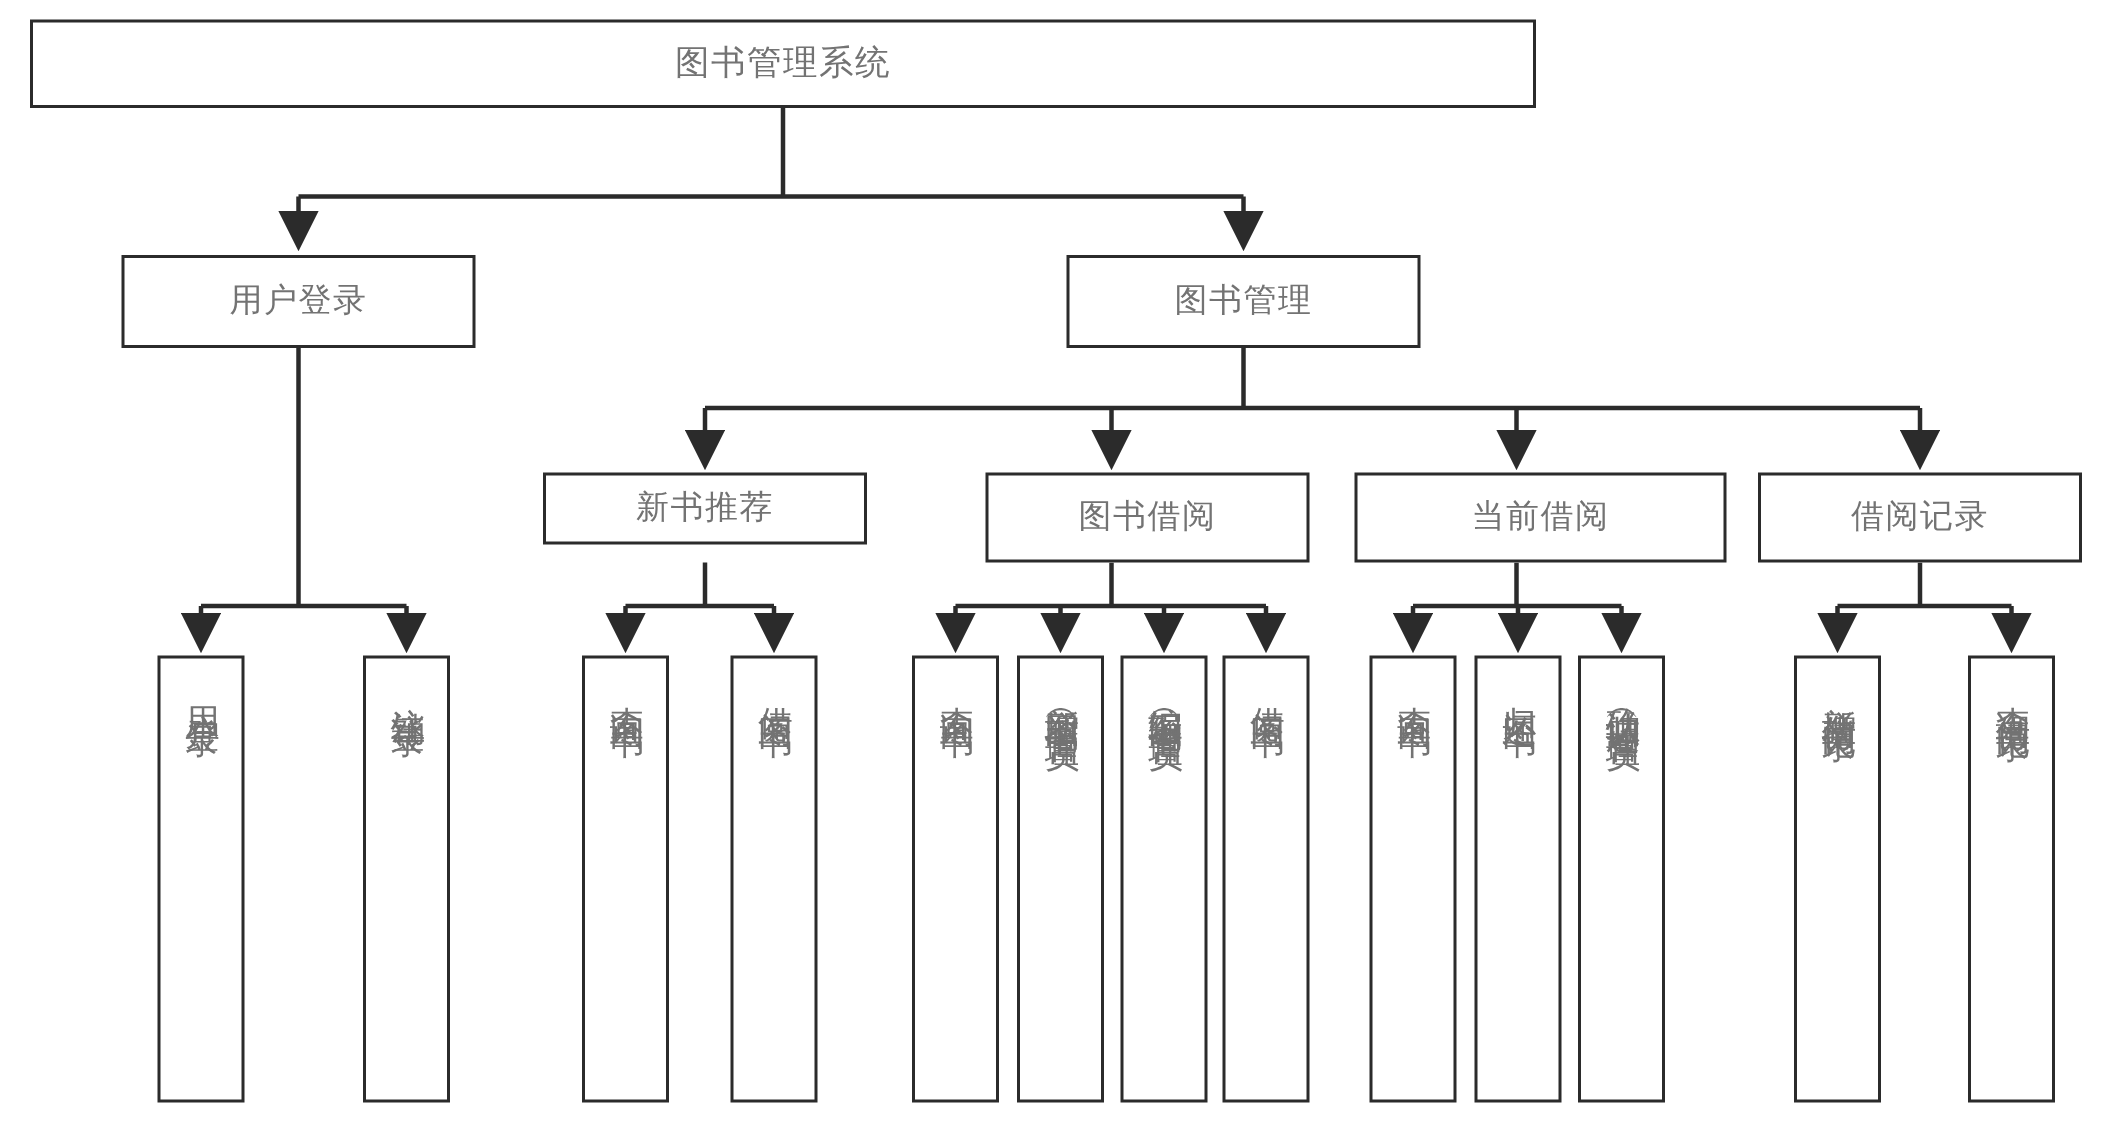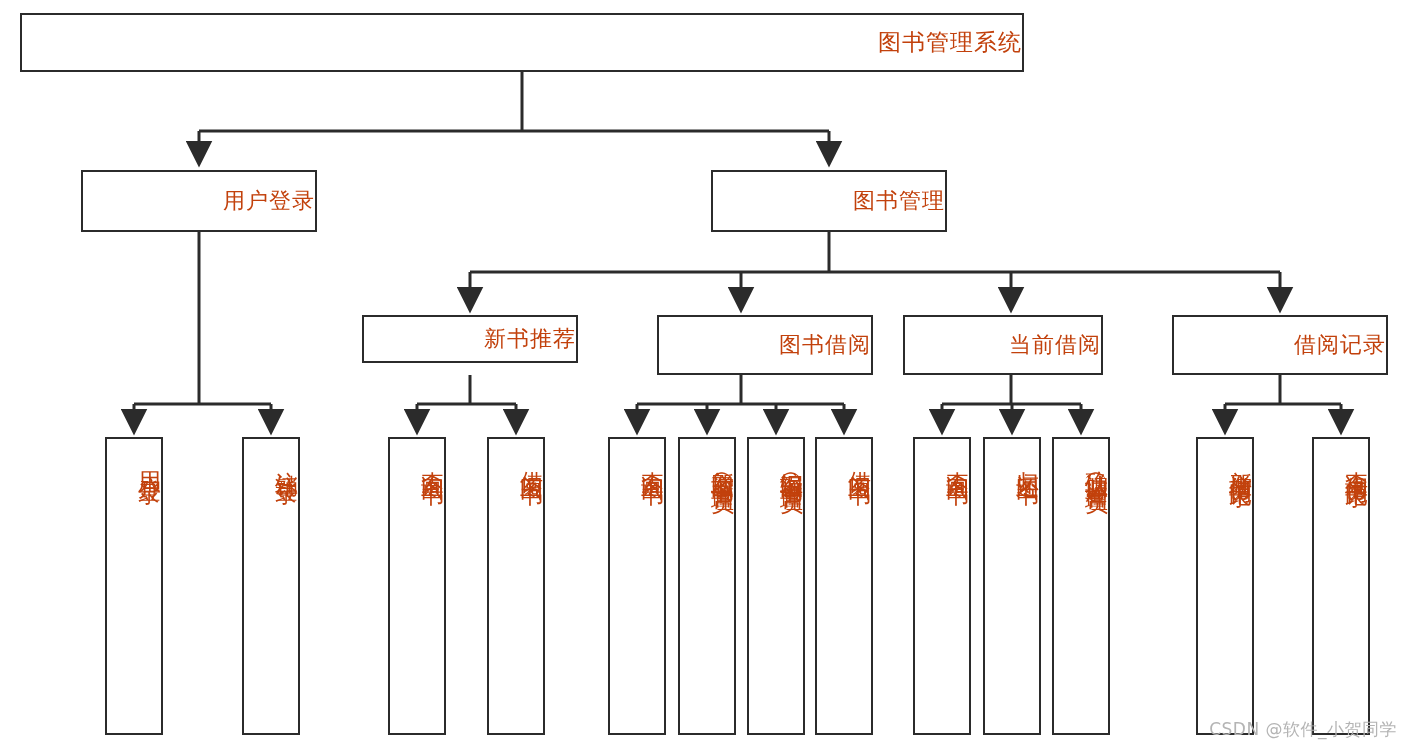--- a/index.html
+++ b/index.html
@@ -25,22 +25,22 @@
     height: 747px;
     pointer-events: none;
   }
   .node {
     position: absolute;
     box-sizing: border-box;
     border: 2.5px solid #2b2b2b;
     background: #ffffff;
     display: flex;
     align-items: center;
-    justify-content: flex-end;
-    color: #c2410c;
+    justify-content: center;
+    color: #737373;
   }
   .node .label {
     display: block;
     text-align: center;
     line-height: 1.28;
     white-space: nowrap;
   }
   
   .node.horiz .label {
     font-size: 22px;
@@ -142,21 +142,21 @@
   <div class="node horiz" style="left:711px; top:170px; width:236px; height:62px;">
     <span class="label">图书管理</span>
   </div>
 
   <div class="node horiz" style="left:362px; top:315px; width:216px; height:48px;">
     <span class="label">新书推荐</span>
   </div>
   <div class="node horiz" style="left:633px; top:315px; width:216px; height:60px;margin-left:24px;">
     <span class="label">图书借阅</span>
   </div>
-  <div class="node horiz" style="left:903px; top:315px; width:200px; height:60px;">
+  <div class="node horiz" style="left:903px; top:315px; width:248px; height:60px;">
     <span class="label">当前借阅</span>
   </div>
   <div class="node horiz" style="left:1172px; top:315px; width:216px; height:60px;">
     <span class="label">借阅记录</span>
   </div>
 
   <div class="node vert" style="left:105px; top:437px; width:58px; height:298px;">
     <span class="label">用户登录</span>
   </div>
   <div class="node vert" style="left:242px; top:437px; width:58px; height:298px;">
@@ -189,15 +189,14 @@
   <div class="node vert tall" style="left:1052px; top:437px; width:58px; height:298px;">
     <span class="label">确认归还（管理员）</span>
   </div>
   <div class="node vert tall" style="left:1196px; top:437px; width:58px; height:298px;">
     <span class="label">新增借阅记录</span>
   </div>
   <div class="node vert tall" style="left:1312px; top:437px; width:58px; height:298px;">
     <span class="label">查询借阅记录</span>
   </div>
 
-  <div id="watermark">CSDN @软件_小贺同学</div>
 
 </div>
 
 </body></html>

